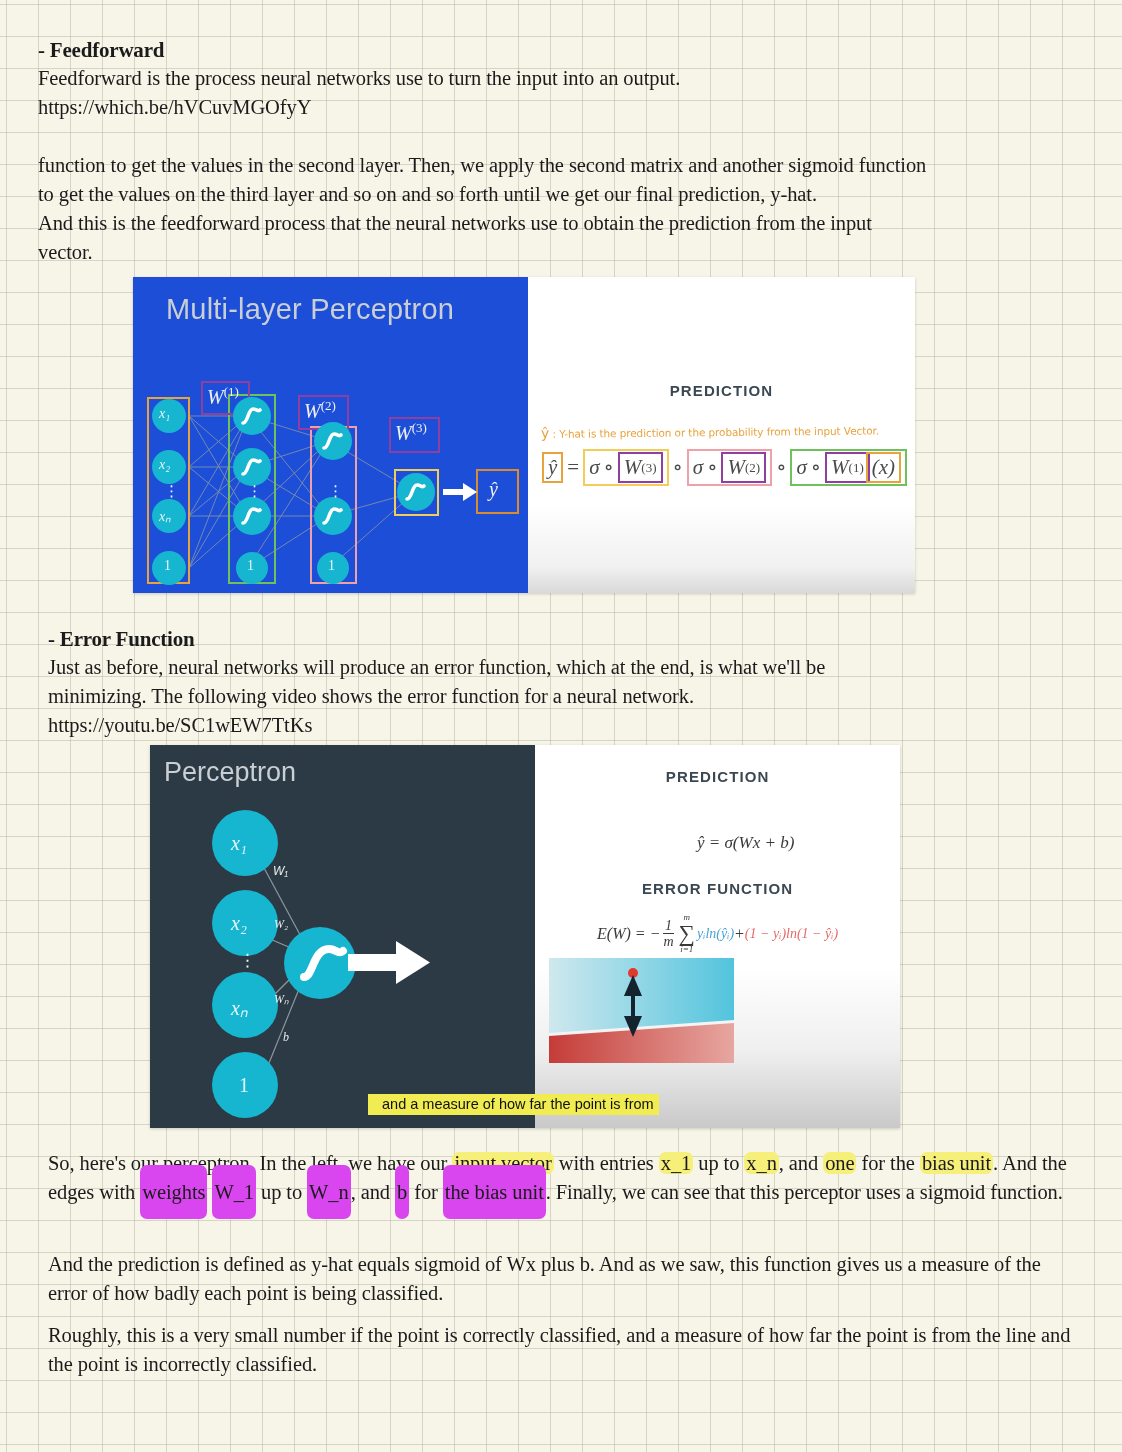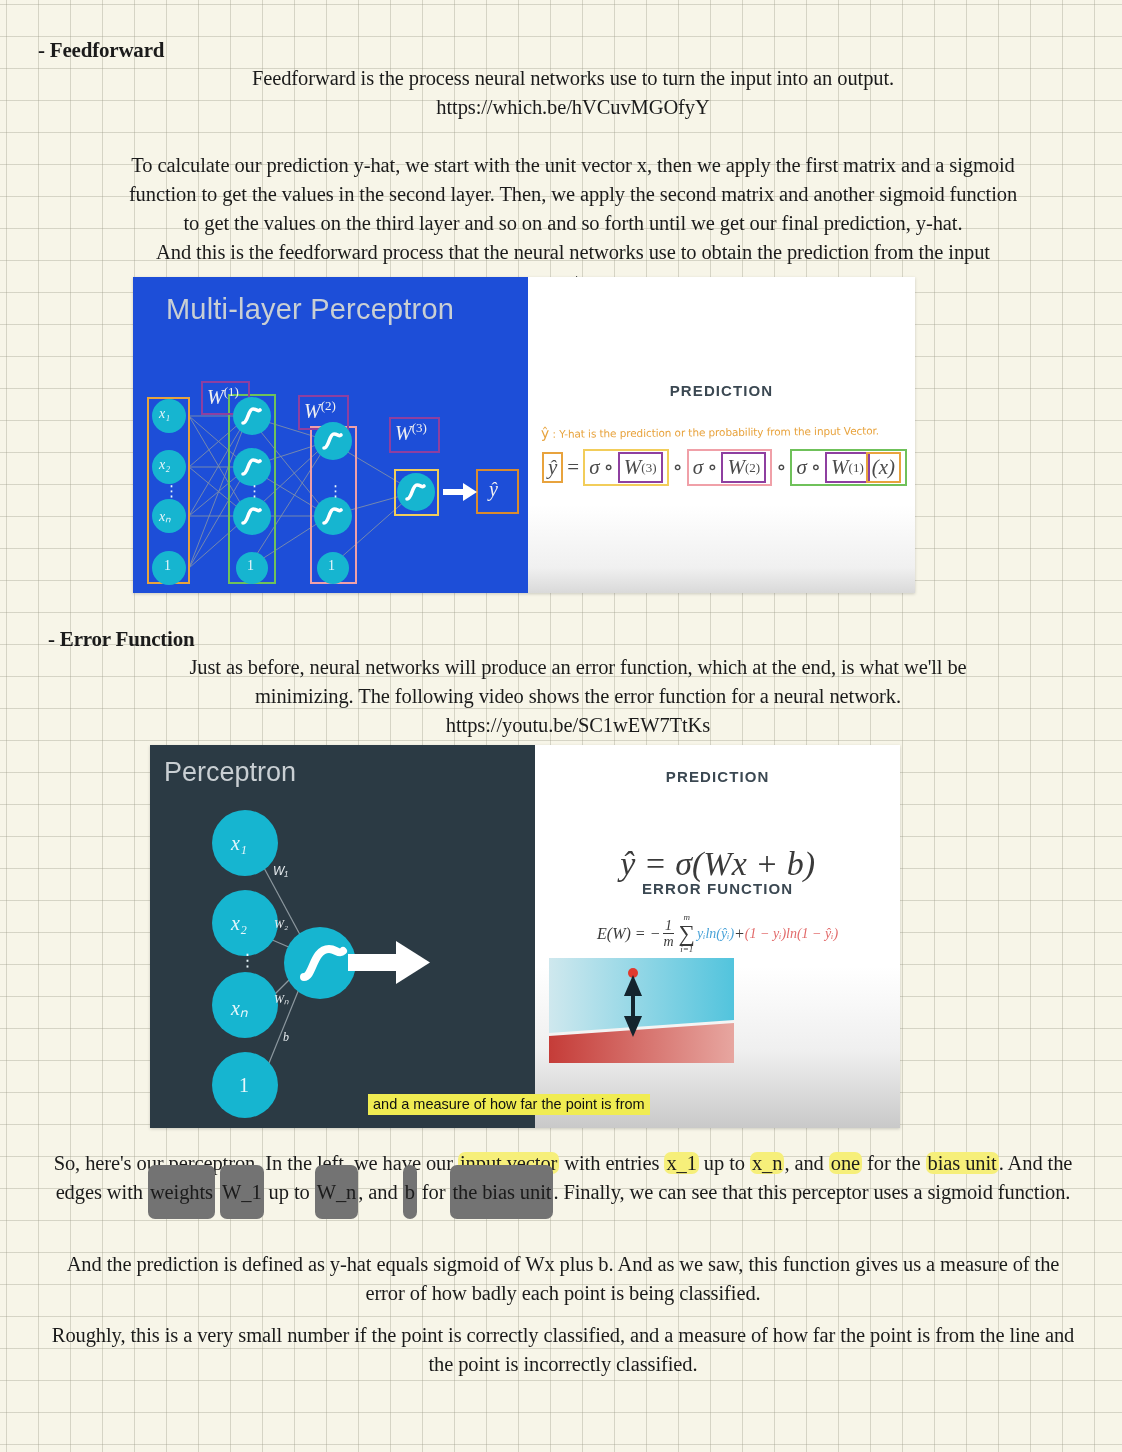--- a/index.html
+++ b/index.html
@@ -32,26 +32,25 @@
   .h-title {
     font-weight: bold;
     font-size: 21px;
     line-height: 28px;
     letter-spacing: -0.2px;
   }
   .body-line {
     font-size: 20.5px;
     line-height: 29px;
     letter-spacing: -0.1px;
-    text-align: center;
   }
   .para { margin: 0; }
 
   .hl-y { background-color: #f6ef7a; border-radius: 7px; padding: 0 2px; box-decoration-break: clone; -webkit-box-decoration-break: clone; }
-  .hl-g { background-color: #737373; border-radius: 7px; padding: 16px 2px; box-decoration-break: clone; -webkit-box-decoration-break: clone; }
+  .hl-g { background-color: #d946ef; border-radius: 7px; padding: 16px 2px; box-decoration-break: clone; -webkit-box-decoration-break: clone; }
 
   
   #fig-mlp {
     position: absolute;
     left: 133px;
     top: 277px;
     width: 782px;
     height: 316px;
     display: flex;
     box-shadow: 0 1px 3px rgba(0,0,0,0.18);
@@ -156,21 +155,21 @@
     color: #c9cfd3;
   }
   .caption {
     position: absolute;
     left: 218px;
     top: 349px;
     background: #f0ec52;
     color: #111;
     font-family: "Liberation Sans", "DejaVu Sans", sans-serif;
     font-size: 14.5px;
-    padding: 2px 5px 3px 5px;
+    padding: 2px 5px 3px 14px;
     white-space: nowrap;
     z-index: 6;
   }
   .math {
     position: absolute;
     width: 100%;
     text-align: center;
     font-family: "Liberation Serif", "DejaVu Serif", serif;
     color: #3a3a3a;
   }
@@ -185,21 +184,20 @@
 </head>
 <body>
 
 <div class="page">
 
   <div class="txt-block" style="left:38px; top:36px; width:1070px;">
     <div class="h-title">- Feedforward</div>
     <div class="body-line">Feedforward is the process neural networks use to turn the input into an output.</div>
     <div class="body-line">https://which.be/hVCuvMGOfyY</div>
     <div class="body-line" style="height:29px;">&nbsp;</div>
-    <div class="body-line">To calculate our prediction y-hat, we start with the unit vector x, then we apply the first matrix and a sigmoid</div>
     <div class="body-line">function to get the values in the second layer. Then, we apply the second matrix and another sigmoid function</div>
     <div class="body-line">to get the values on the third layer and so on and so forth until we get our final prediction, y-hat.</div>
     <div class="body-line">And this is the feedforward process that the neural networks use to obtain the prediction from the input</div>
     <div class="body-line">vector.</div>
   </div>
 
   <div id="fig-mlp">
 
     <div class="mlp-left">
       <div class="slide-title">Multi-layer Perceptron</div>
@@ -383,21 +381,21 @@
 
       <div style="position:absolute;left:123px;top:119px;color:#e9eef1;font-size:12px;font-style:italic;font-family:Liberation Sans, sans-serif;">W₁</div>
       <div style="position:absolute;left:124px;top:172px;color:#e9eef1;font-size:12px;font-style:italic;font-family:'Liberation Serif',serif;">W₂</div>
       <div style="position:absolute;left:124px;top:245px;color:#e9eef1;font-size:12px;font-style:italic;font-family:'Liberation Serif',serif;text-align:center;">Wₙ</div>
       <div style="position:absolute;left:133px;top:285px;color:#e9eef1;font-size:12px;font-style:italic;font-family:'Liberation Serif',serif;">b</div>
     </div>
 
     <div class="p-right">
       <div class="pred-label" style="top:23px;">PREDICTION</div>
 
-      <div class="math" style="top:100px; font-size:34px;">
+      <div class="math" style="top:88px; font-size:17px;margin-left:28px;">
         <span style="font-style:italic;">ŷ = σ(Wx + b)</span>
       </div>
 
       <div class="pred-label" style="top:135px;">ERROR FUNCTION</div>
 
       <div class="math" style="top:168px;">
         <span style="display:inline-flex;align-items:center;font-size:16px;font-style:italic;">
           <span>E(W) = −</span>
           <span style="display:inline-flex;flex-direction:column;align-items:center;line-height:1;margin:0 3px;font-size:14px;">
             <span>1</span>

